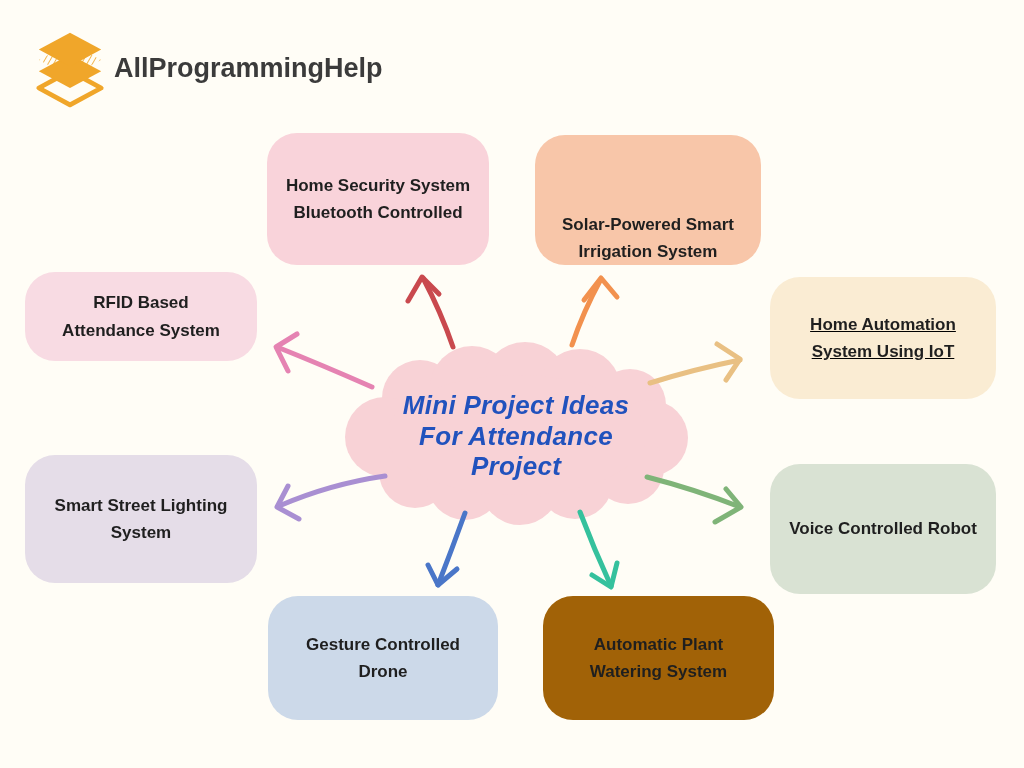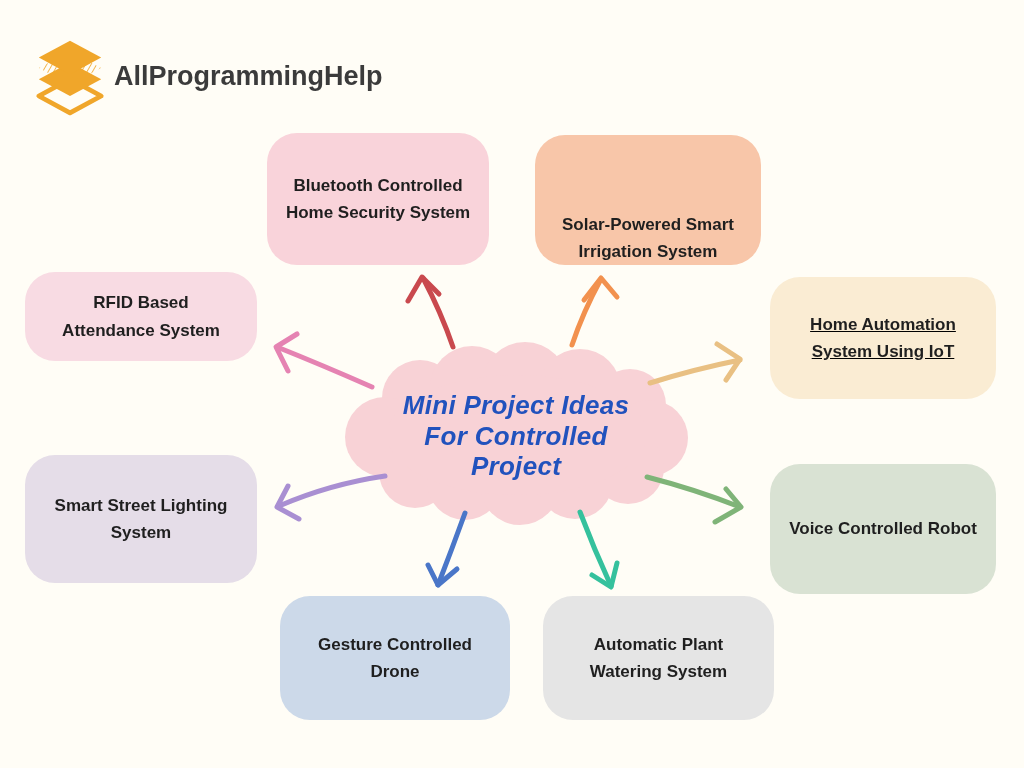--- a/index.html
+++ b/index.html
@@ -3,21 +3,21 @@
 <meta charset="utf-8">
 <style>
   html,body{margin:0;padding:0;}
   body{
     width:1024px;height:768px;position:relative;overflow:hidden;
     font-family:"Liberation Sans","DejaVu Sans",sans-serif;
     background:#fffdf6;
   }
   .canvas{position:absolute;inset:0;}
   
-  .logo{position:absolute;left:34px;top:28px;display:flex;align-items:center;gap:8px;}
+  .logo{position:absolute;left:34px;top:20px;display:flex;align-items:center;gap:8px;}
   .logo svg{display:block;}
   .logo-text{
     font-size:27px;font-weight:700;color:#3b3b3b;letter-spacing:0px;
   }
   
   .node{
     position:absolute;border-radius:30px;
     display:flex;flex-direction:column;justify-content:center;align-items:center;
     text-align:center;padding:0 10px;box-sizing:border-box;
   }
@@ -82,21 +82,21 @@
       <circle cx="465" cy="482" r="38"></circle>
       <circle cx="520" cy="485" r="40"></circle>
       <circle cx="575" cy="481" r="38"></circle>
       <circle cx="628" cy="468" r="36"></circle>
       <ellipse cx="517" cy="435" rx="130" ry="60"></ellipse>
     </g>
   </svg>
 
   <div class="center-title" style="color: rgb(33, 82, 189); font-style: italic;">
     <span>Mini Project Ideas</span>
-    <span>For Controlled</span>
+    <span>For Attendance</span>
     <span>Project</span>
   </div>
 
   <svg class="arrows" width="1024" height="768" viewBox="0 0 1024 768" aria-hidden="true">
 
     <g>
       <path d="M453 347 Q441 312 423 278" stroke="#c9494e"></path>
       <path d="M408 301 L422 277 L439 294" stroke="#c9494e"></path>
     </g>
 
@@ -130,45 +130,45 @@
       <path d="M288 486 L277 507 L299 519" stroke="#a98fd2"></path>
     </g>
 
     <g>
       <path d="M372 387 Q322 365 277 347" stroke="#e583b2"></path>
       <path d="M297 334 L276 347 L288 371" stroke="#e583b2"></path>
     </g>
   </svg>
 
   <div class="node n0" style="background-color: rgb(249, 211, 218);">
+    <span>Home Security System</span>
     <span>Bluetooth Controlled</span>
-    <span>Home Security System</span>
   </div>
 
   <div class="node n1" style="background-color: rgb(248, 198, 169);">
     <span>Solar-Powered Smart</span>
     <span>Irrigation System</span>
   </div>
 
   <div class="node n2" style="background-color: rgb(250, 236, 211);">
     <span>Home Automation</span>
     <span>System Using IoT</span>
   </div>
 
   <div class="node n3" style="background-color: rgb(217, 226, 211);">
     <span>Voice Controlled Robot</span>
     <span></span>
   </div>
 
-  <div class="node n4" style="background-color: #e5e5e5;">
+  <div class="node n4" style="background-color: #a16207;">
     <span>Automatic Plant</span>
     <span>Watering System</span>
   </div>
 
-  <div class="node n5" style="background-color: rgb(204, 217, 233); margin-left: 12px;">
+  <div class="node n5" style="background-color: rgb(204, 217, 233);">
     <span>Gesture Controlled</span>
     <span>Drone</span>
   </div>
 
   <div class="node n6" style="background-color: rgb(229, 221, 232);">
     <span>Smart Street Lighting</span>
     <span>System</span>
   </div>
 
   <div class="node n7" style="background-color: rgb(248, 219, 227);">

